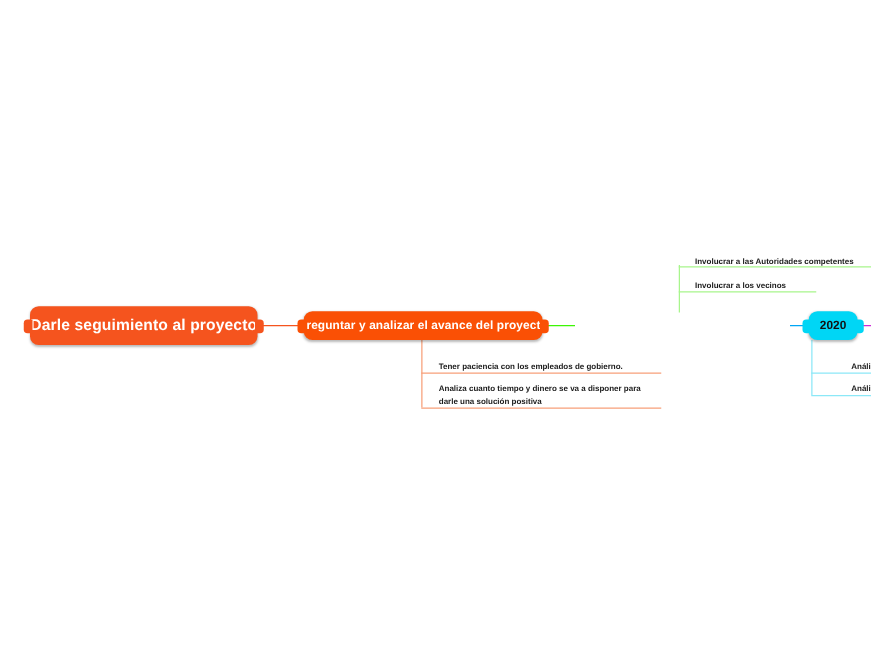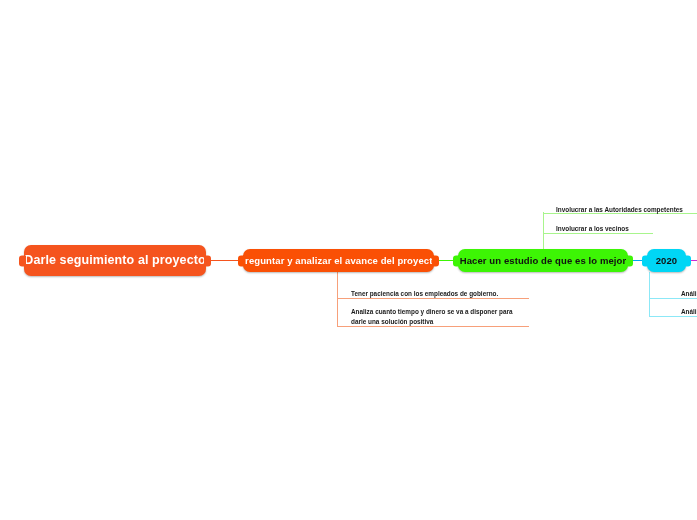--- a/index.html
+++ b/index.html
@@ -135,25 +135,20 @@
     <span class="node-label">Darle seguimiento al proyecto</span>
     <span class="tab tab-right"></span>
   </div>
 
   <div class="node" id="node-preguntar">
     <span class="tab tab-left"></span>
     <span class="node-label">Preguntar y analizar el avance del proyecto</span>
     <span class="tab tab-right"></span>
   </div>
 
-  <div class="node" id="node-estudio">
-    <span class="tab tab-left"></span>
-    <span class="node-label">Hacer un estudio de que es lo mejor</span>
-    <span class="tab tab-right"></span>
-  </div>
 
   <div class="node" id="node-2023">
     <span class="tab tab-left"></span>
     <span class="node-label">2020</span>
     <span class="tab tab-right"></span>
   </div>
 
   <div class="leaf" style="left:351px; top:289px;">Tener paciencia con los empleados de gobierno.</div>
 
   <div class="leaf" style="left:351px; top:307px;">Analiza cuanto tiempo  y dinero  se va a disponer  para

